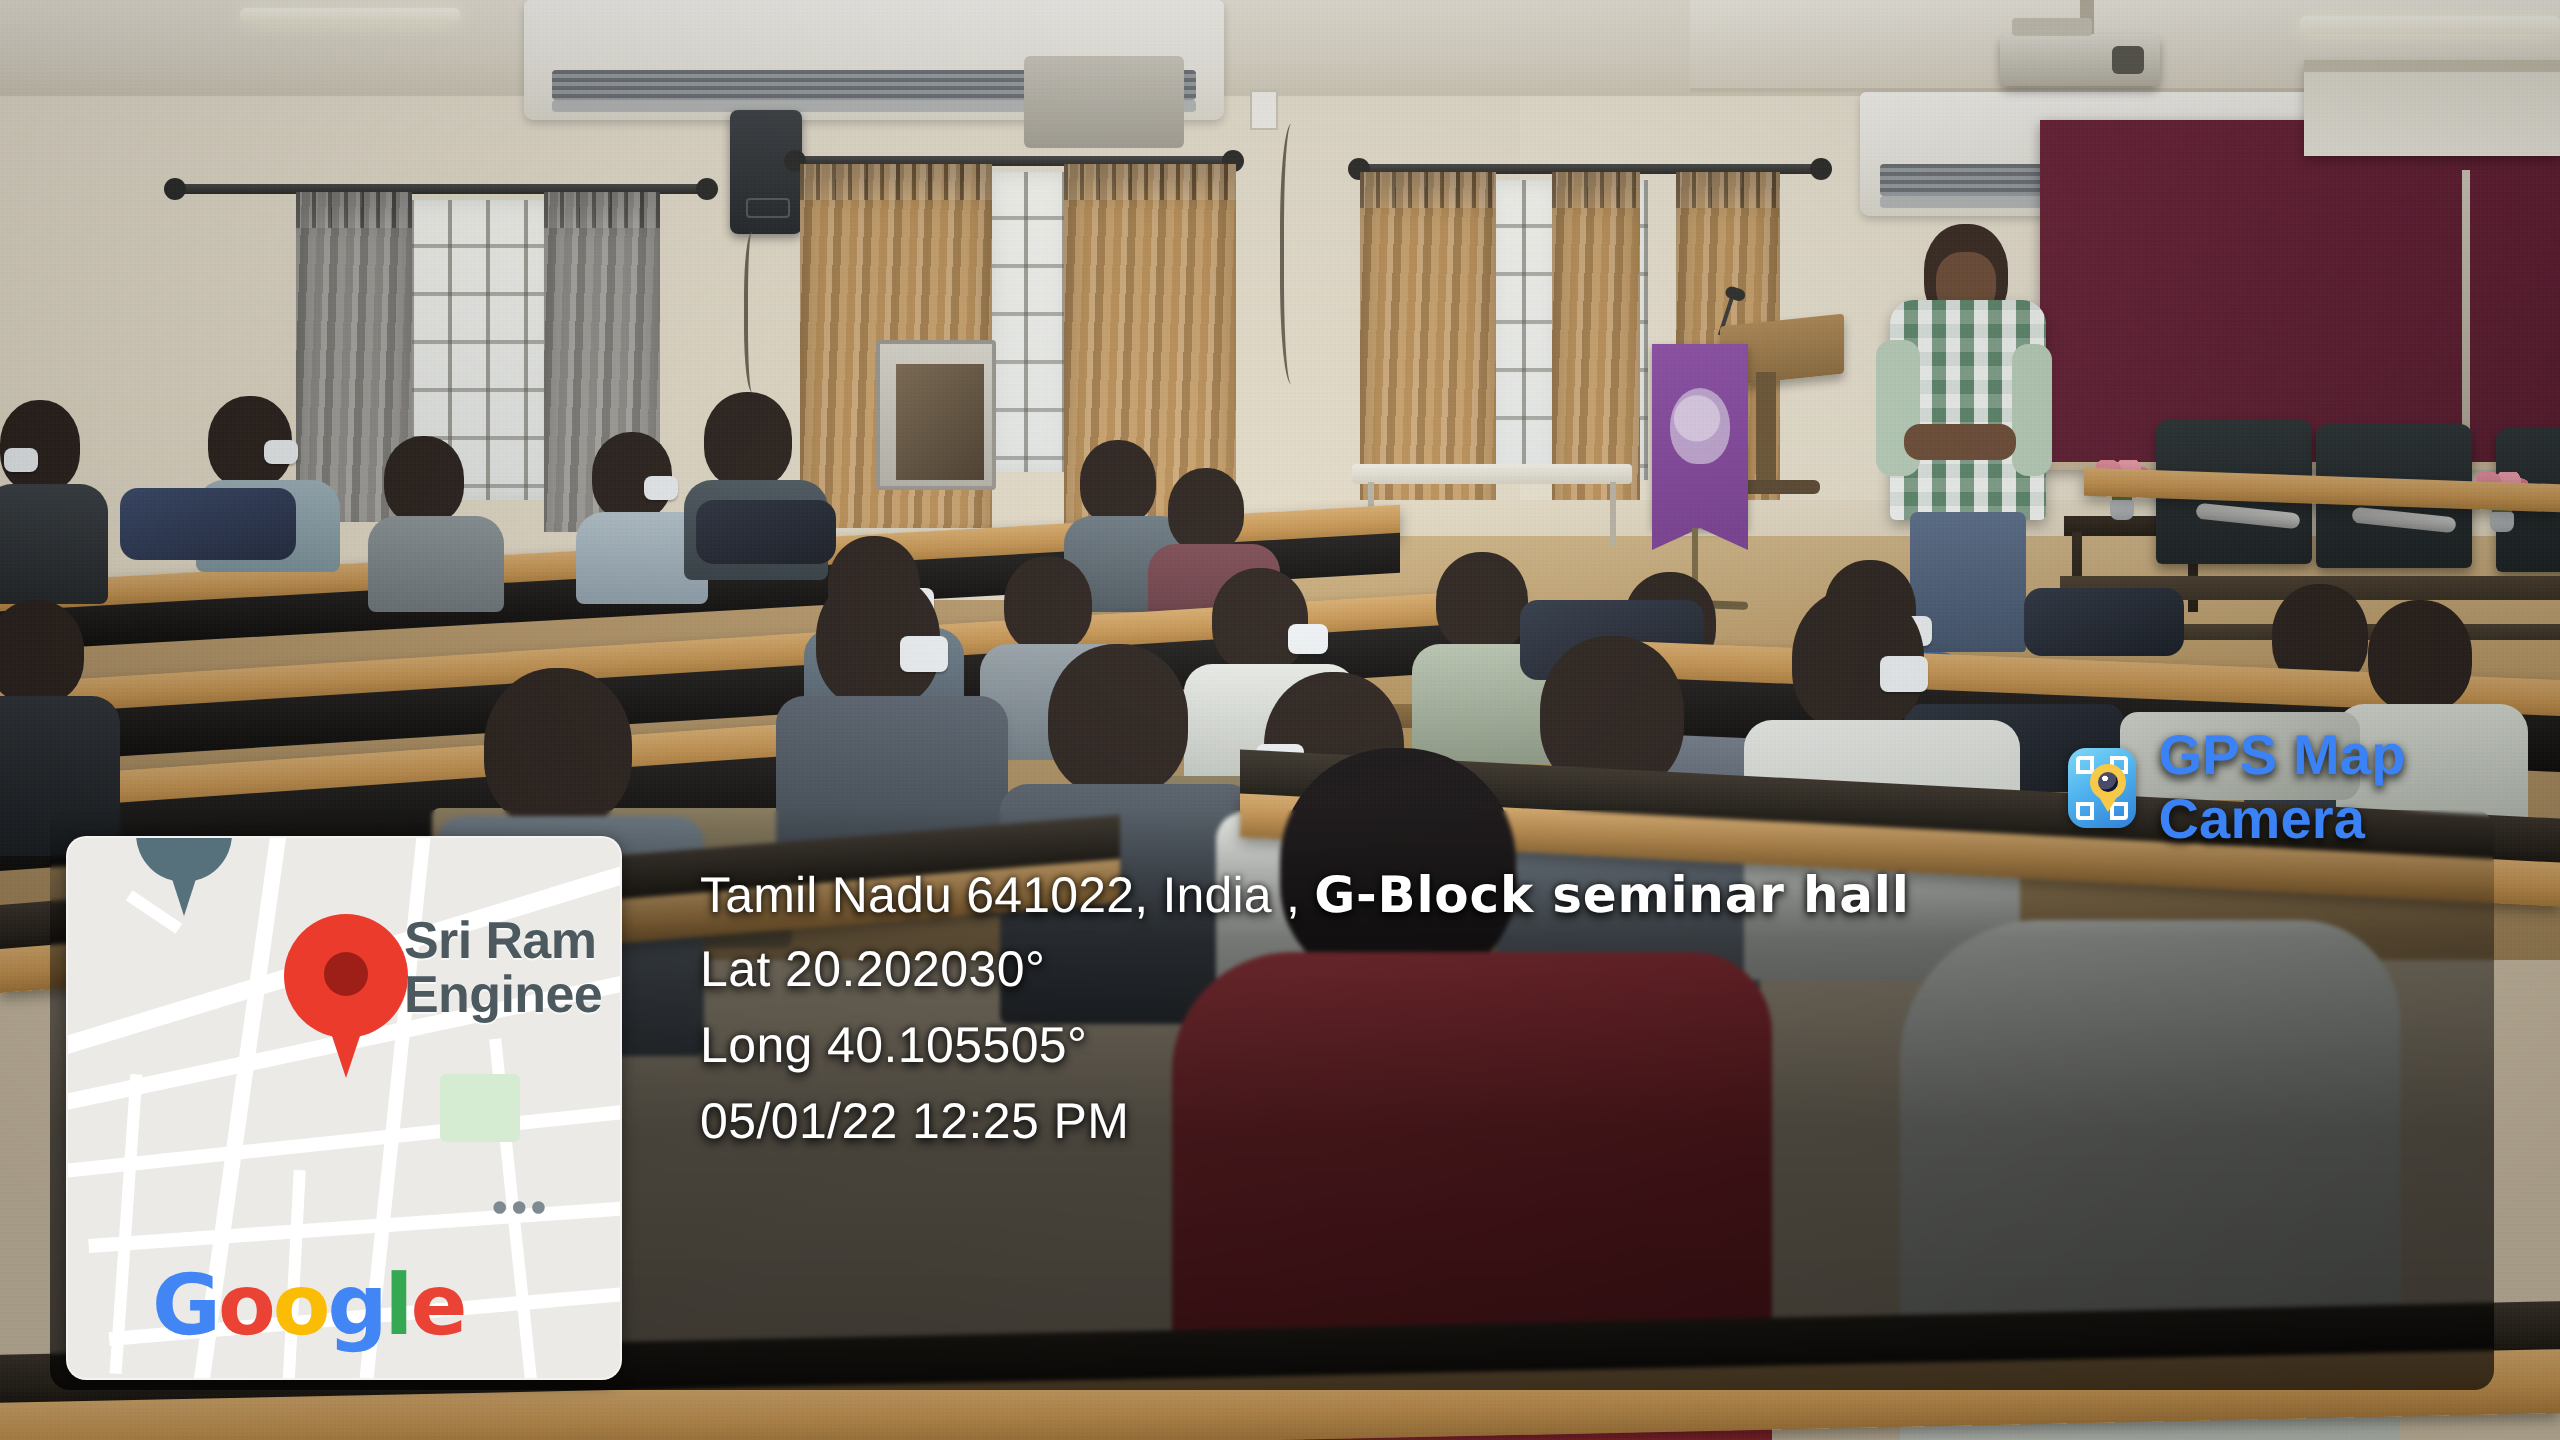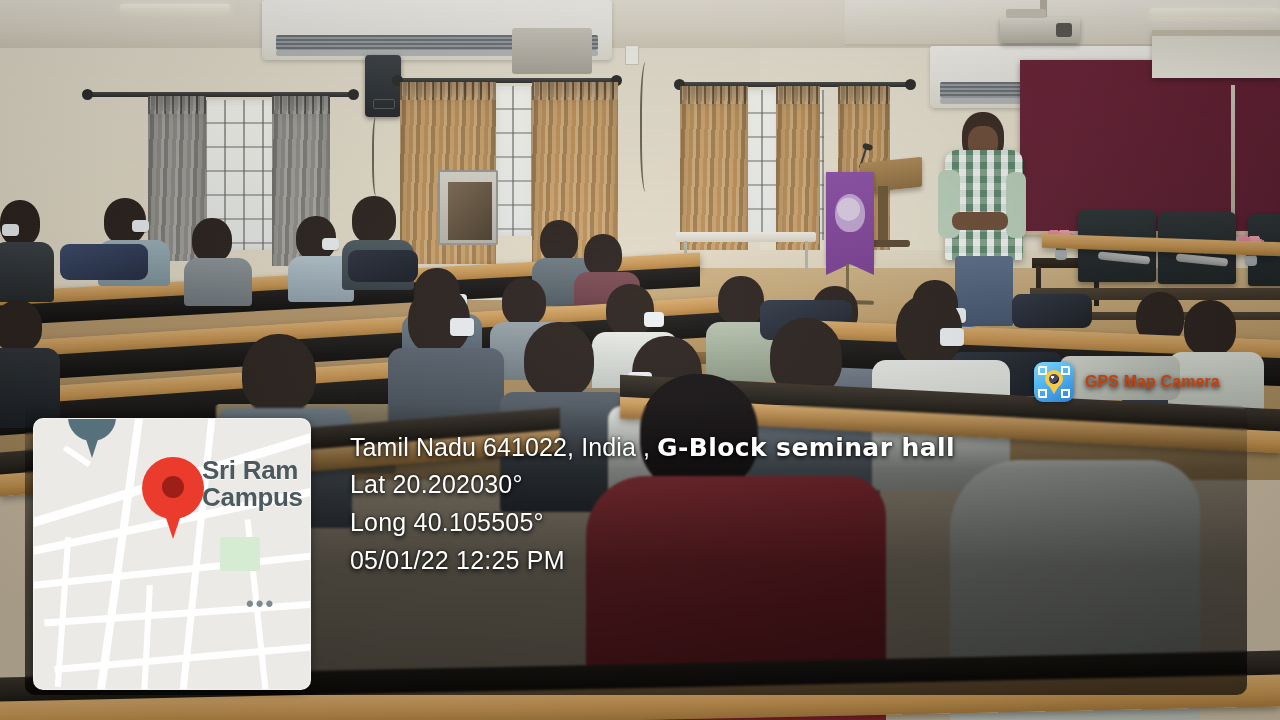--- a/index.html
+++ b/index.html
@@ -240,21 +240,21 @@
   .bc-tr{ right:4px; top:4px; border-left:none; border-bottom:none; border-radius:0 2px 0 0;}
   .bc-bl{ left:4px; bottom:4px; border-right:none; border-top:none; border-radius:0 0 0 2px;}
   .bc-br{ right:4px; bottom:4px; border-left:none; border-top:none; border-radius:0 0 2px 0;}
   .brand-icon .pin{ position:absolute; left:11px; top:8px; width:18px; height:18px;
      background:#f7c948; border-radius:50%; }
   .brand-icon .pin-tip{ position:absolute; left:14px; top:22px; width:12px; height:10px;
      background:#f7c948; clip-path:polygon(0 0,100% 0,50% 100%); }
   .brand-icon .lens{ position:absolute; left:15px; top:12px; width:10px; height:10px;
      background:radial-gradient(circle at 35% 32%, #fff 0 14%, #4a4a6a 16% 58%, #16162c 60% 100%);
      border-radius:50%; }
-  .brand-name{ color:#c2410c; font-size:16px; font-weight:bold; letter-spacing:.1px;
+  .brand-name{ color:#3b82f6; font-size:28px; font-weight:bold; letter-spacing:.1px;
      text-shadow:0 2px 5px rgba(0,0,0,.9); }
 </style>
 </head>
 <body>
 
 <div id="screen">
 
   <div class="photo">
 
     <div class="wall-upper"></div>
@@ -560,22 +560,25 @@
     <div class="map-pin2">
       <div class="tip"></div>
       <div class="bulb"></div>
     </div>
     <div class="map-pin">
       <div class="tip"></div>
       <div class="bulb"></div>
       <div class="hole"></div>
     </div>
     <div class="map-label" style="white-space:pre-line;">Sri Ram
-Campus</div>
+Enginee</div>
     <div class="map-dots">•••</div>
+    <div class="google-logo">
+      <span class="g1">G</span><span class="g2">o</span><span class="g3">o</span><span class="g4">g</span><span class="g5">l</span><span class="g6">e</span>
+    </div>
   </div>
 
   <div class="stamp-text">
     <div class="st-addr st-addr-2"><span>Tamil Nadu 641022, India , </span><span class="st-hall">G-Block seminar hall</span></div>
     <div class="st-line">Lat 20.202030°</div>
     <div class="st-line">Long 40.105505°</div>
     <div class="st-line">05/01/22 12:25 PM</div>
   </div>
 
 </div>

